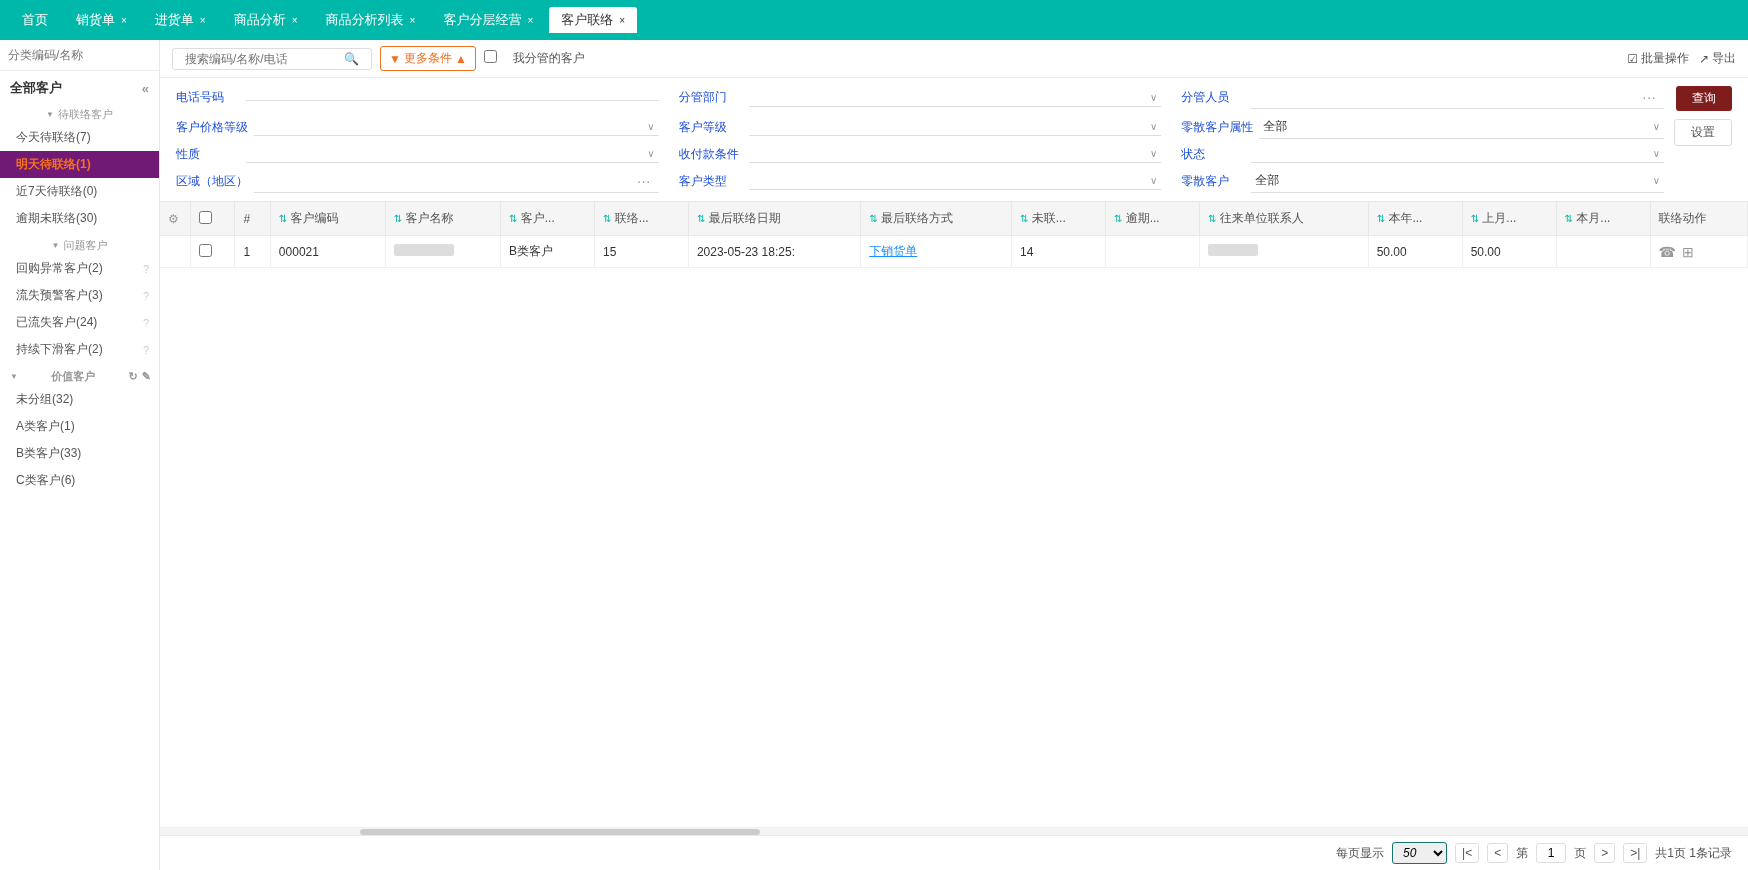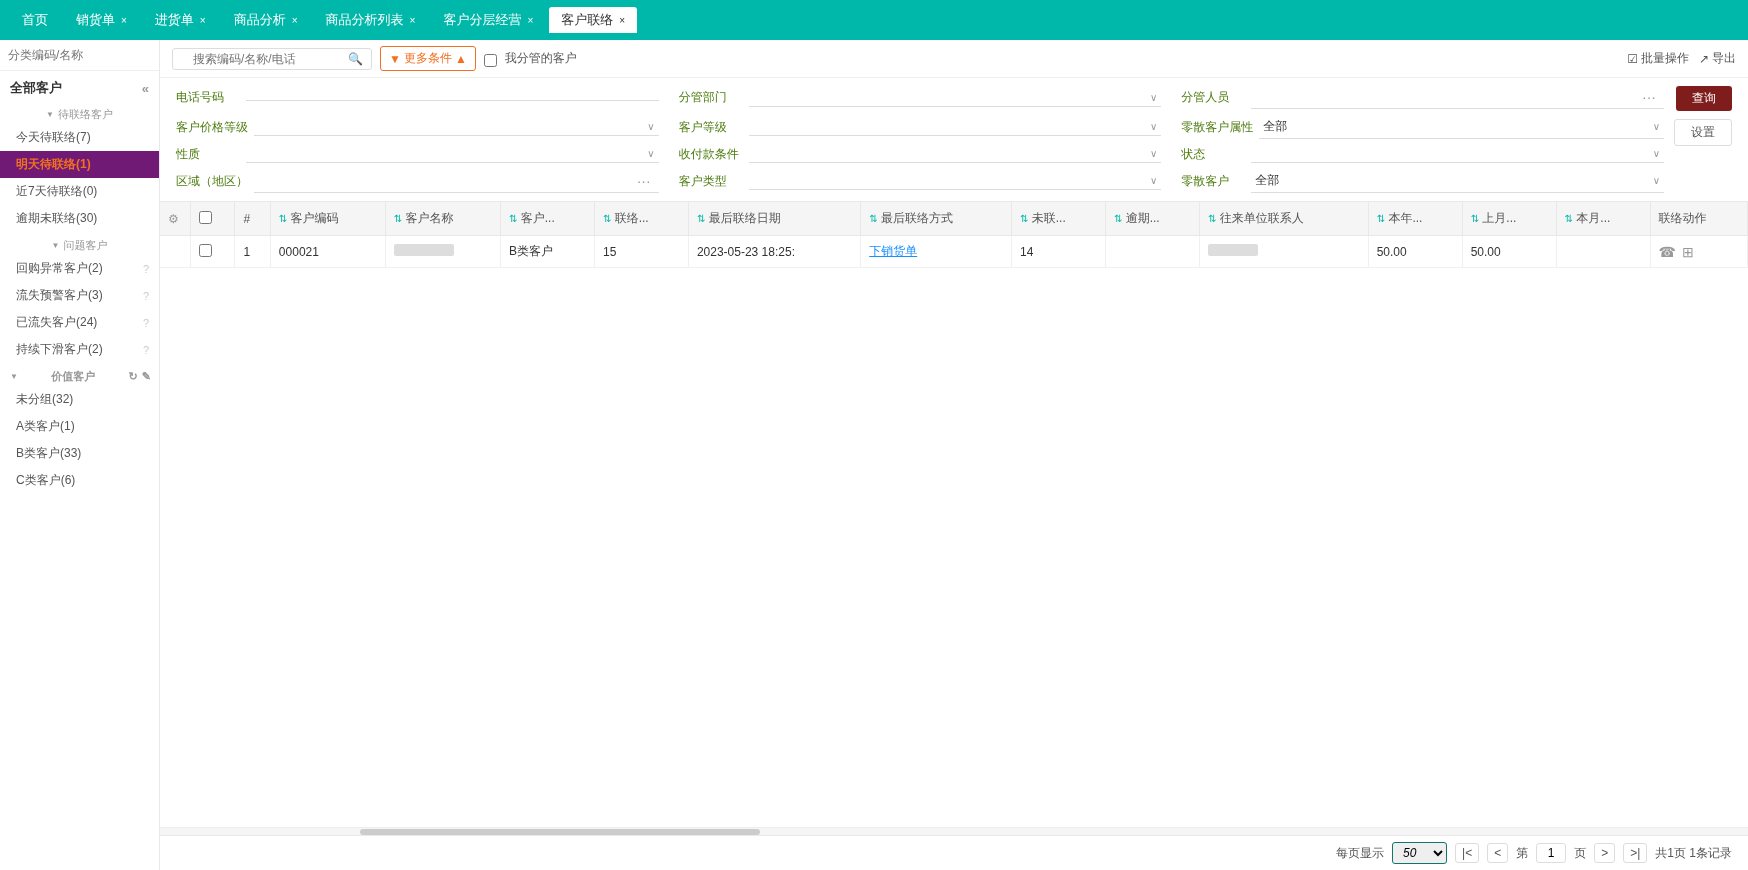--- a/index.html
+++ b/index.html
@@ -109,21 +109,21 @@
       display: flex;
       align-items: center;
       gap: 8px;
       border-bottom: 1px solid #eee;
     }
     .search-box {
       display: flex;
       align-items: center;
       border: 1px solid #ddd;
       border-radius: 3px;
-      padding: 3px 20px;
+      padding: 3px 12px;
       width: 200px;
     }
     .search-box input {
       border: none;
       outline: none;
       font-size: 12px;
       width: 160px;
       color: #999;
     }
     .search-box-icon { color: #f37020; cursor: pointer; }
@@ -135,22 +135,22 @@
       color: #f37020;
       cursor: pointer;
       font-size: 12px;
       border: 1px solid #f37020;
       border-radius: 3px;
       padding: 3px 8px;
     }
 
     .checkbox-label {
       display: flex;
-      align-items: flex-end;
-      gap: 8px;
+      align-items: flex-start;
+      gap: 16px;
       font-size: 12px;
       color: #555;
       cursor: pointer;
     }
 
     .toolbar-right {
       margin-left: auto;
       display: flex;
       align-items: center;
       gap: 10px;
@@ -187,21 +187,21 @@
     .filter-row:last-child { margin-bottom: 0; }
 
     .filter-item {
       display: flex;
       align-items: center;
       flex: 1;
       min-width: 0;
     }
     .filter-label {
       font-size: 12px;
-      color: #4d7c0f;
+      color: #1d4ed8;
       white-space: nowrap;
       min-width: 70px;
       padding-right: 6px;
     }
     .filter-select-container {
       flex: 1;
       display: flex;
       align-items: center;
       border-bottom: 1px solid #ddd;
       padding: 3px 4px;

